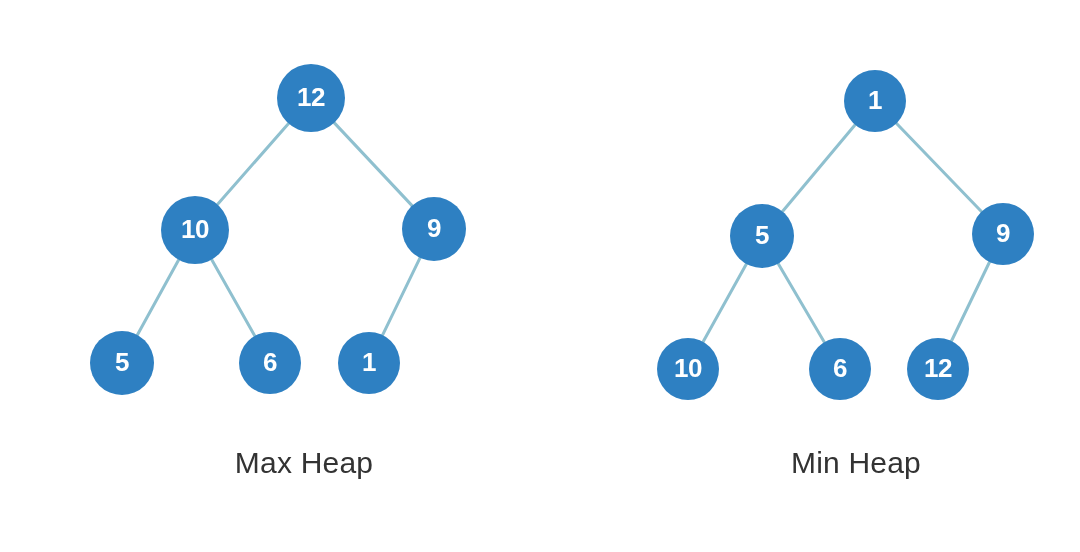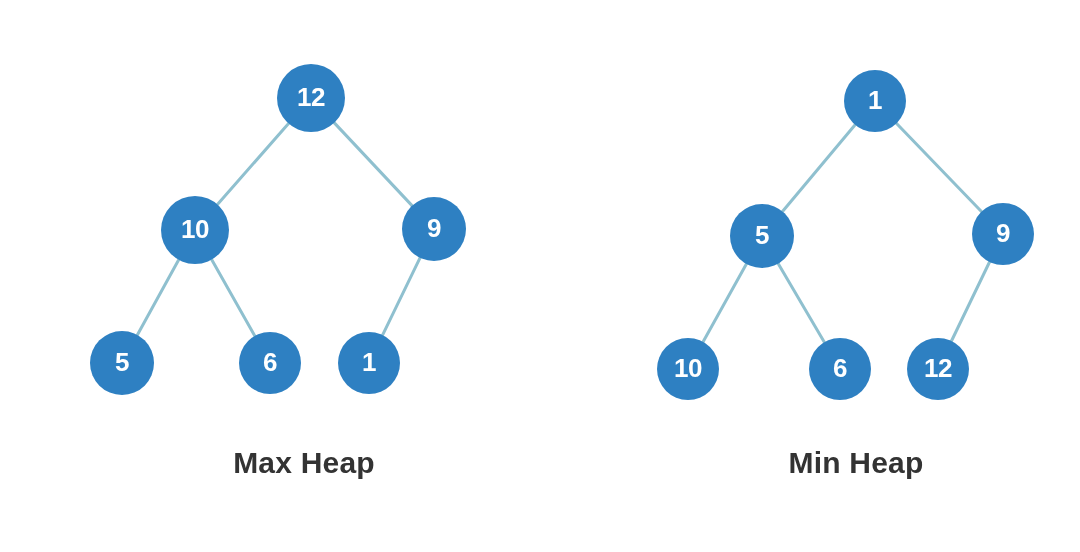--- a/index.html
+++ b/index.html
@@ -40,21 +40,21 @@
   }
   .node-label {
     display: block;
     transform: translateY(-1px);
   }
   .caption {
     position: absolute;
     color: #333333;
     font-family: "Liberation Sans", sans-serif;
     font-size: 30px;
-    font-weight: bold;
+    font-weight: normal;
     letter-spacing: 0.2px;
     white-space: nowrap;
     text-align: center;
     user-select: none;
   }
 </style>
 </head>
 <body>
 
 <div id="canvas" style="background: rgb(255, 255, 255); border-radius: 10px;">

